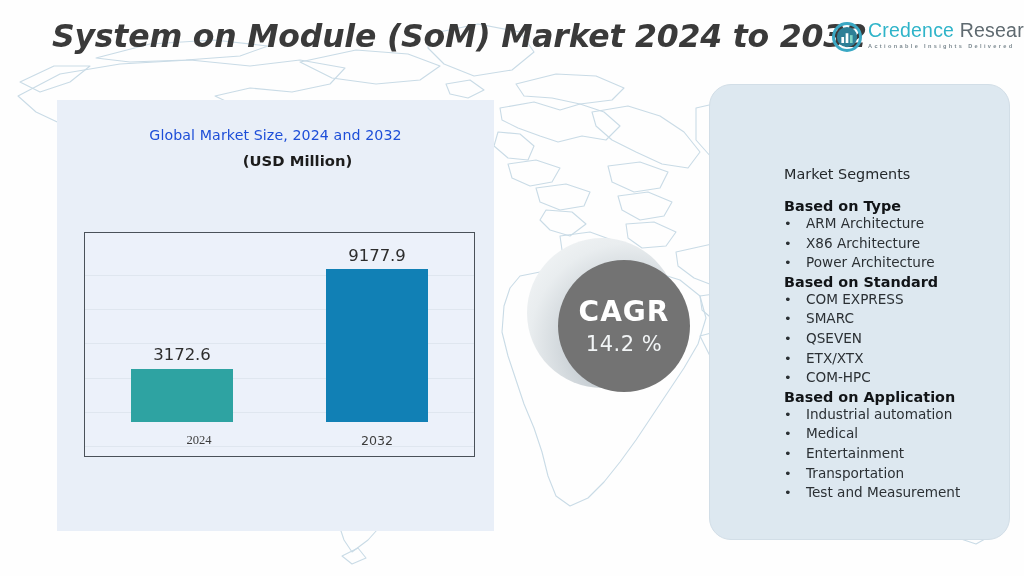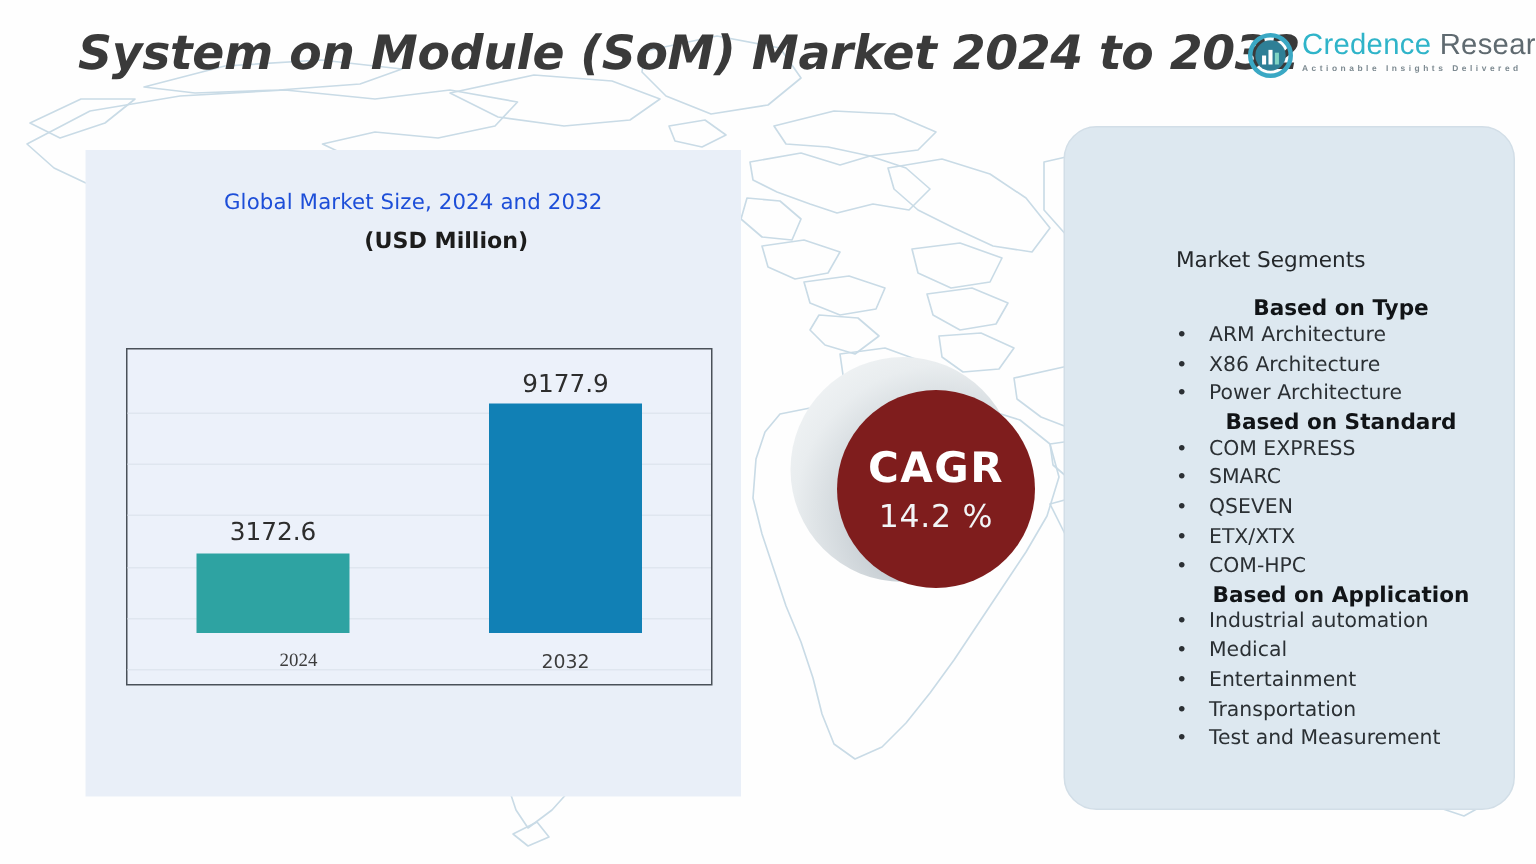--- a/index.html
+++ b/index.html
@@ -75,21 +75,21 @@
 
   
   .cagr-wrap{position:absolute;left:527px;top:238px;width:200px;height:175px;z-index:5;}
   .cagr-halo{
     position:absolute;left:0px;top:0px;width:150px;height:150px;border-radius:50%;
     background:radial-gradient(circle at 68% 70%, #b9c0c5 0%, #c9d0d5 38%, #e9edef 68%, #f7f9fa 100%);
     filter:blur(.3px);
   }
   .cagr-circle{
     position:absolute;left:31px;top:22px;width:132px;height:132px;border-radius:50%;
-    background:#7f1d1d;display:flex;flex-direction:column;
+    background:#737373;display:flex;flex-direction:column;
     align-items:center;justify-content:center;
   }
   .cagr-label{
     font-size:28px;font-weight:bold;color:#ffffff;letter-spacing:1px;
     font-family:"DejaVu Sans","Liberation Sans",sans-serif;line-height:1;
   }
   .cagr-value{
     font-size:21px;color:#f2f5f6;margin-top:8px;letter-spacing:.5px;
     font-family:"DejaVu Sans","Liberation Sans",sans-serif;line-height:1;
   }
@@ -100,21 +100,20 @@
     background:#dde8f0;border:1px solid #d2dee7;border-radius:22px;z-index:2;
   }
   .segments{position:absolute;left:784px;top:166px;width:220px;z-index:4;}
   .seg-title{
     font-size:14.4px;color:#24282b;margin-bottom:16px;
     font-family:"DejaVu Sans","Liberation Sans",sans-serif;
   }
   .seg-group{
     font-size:14.4px;font-weight:bold;color:#111417;margin-top:1px;
     font-family:"DejaVu Sans","Liberation Sans",sans-serif;
-    text-align:center;
   }
   .seg-item{
     font-size:13.6px;color:#2b3034;display:flex;align-items:baseline;
     line-height:19.6px;
     font-family:"DejaVu Sans","Liberation Sans",sans-serif;
   }
   .seg-bullet{width:22px;flex:0 0 22px;font-size:13px;color:#2b3034;}
   .seg-text{white-space:nowrap;}
 </style>
 </head>

